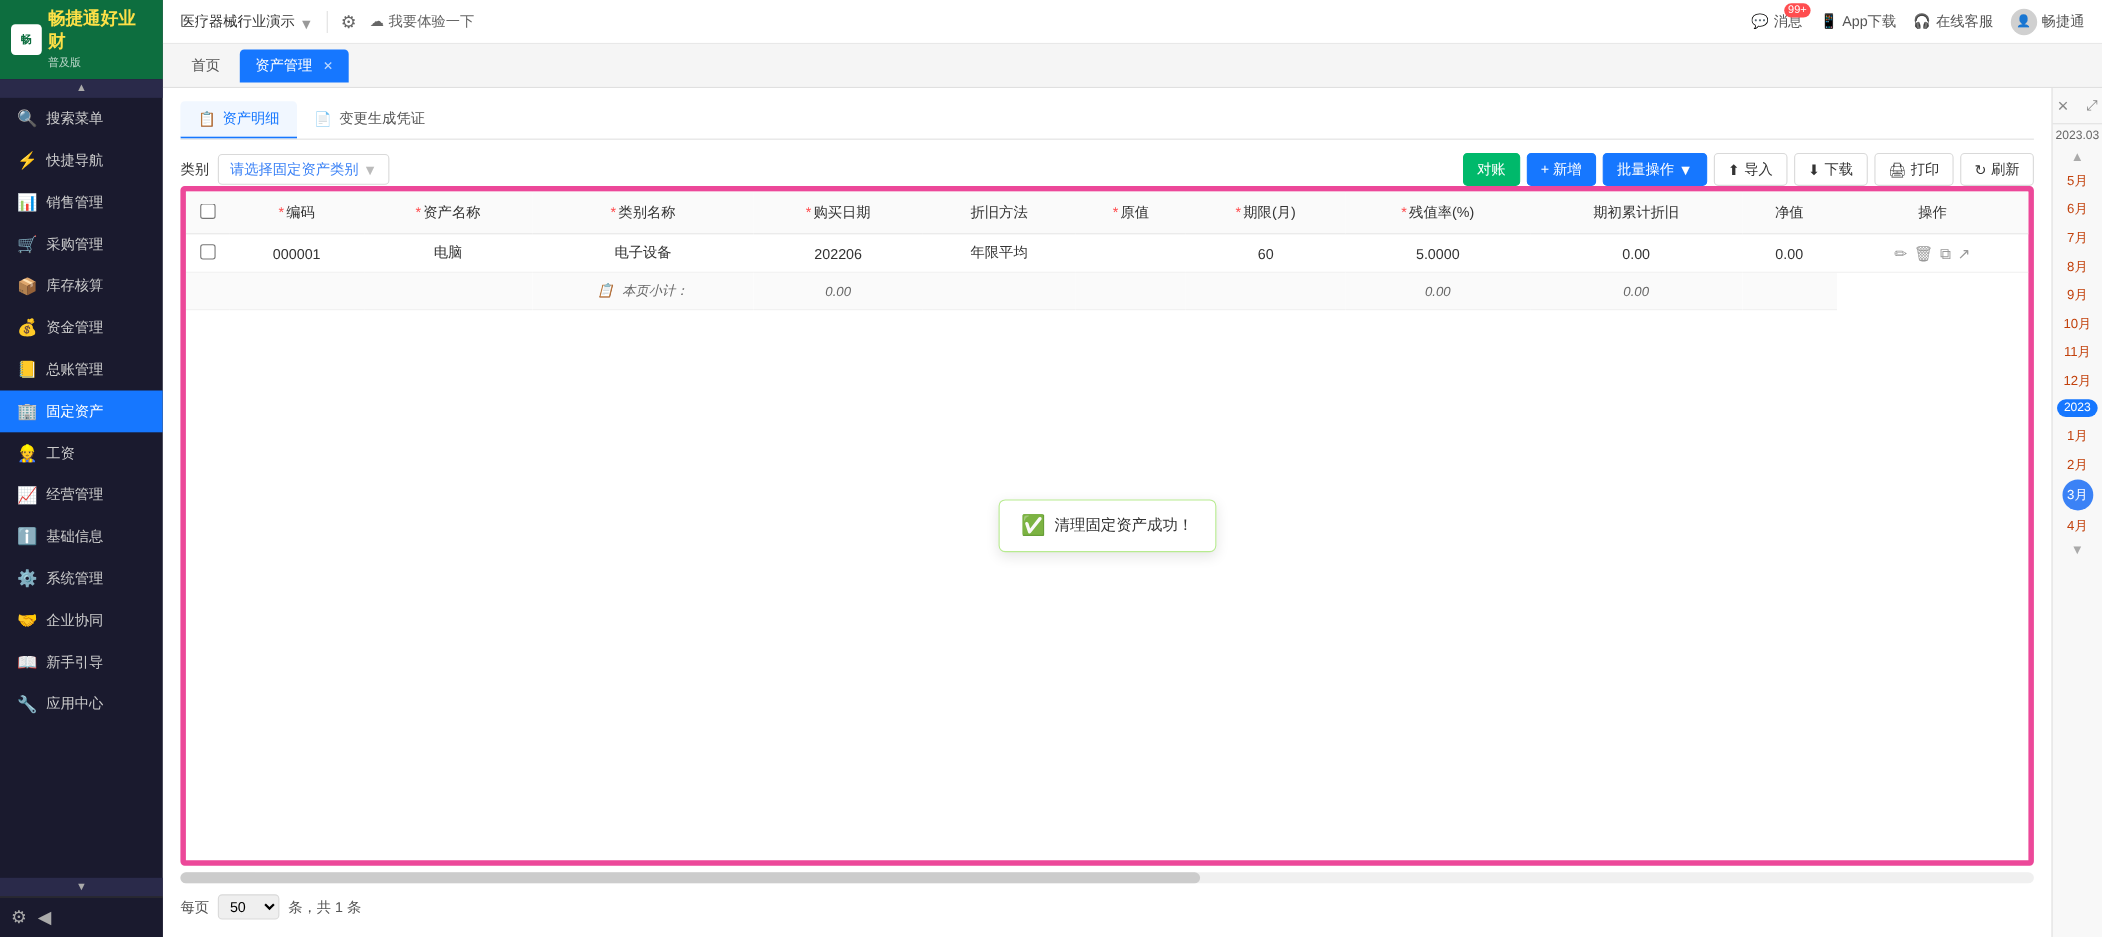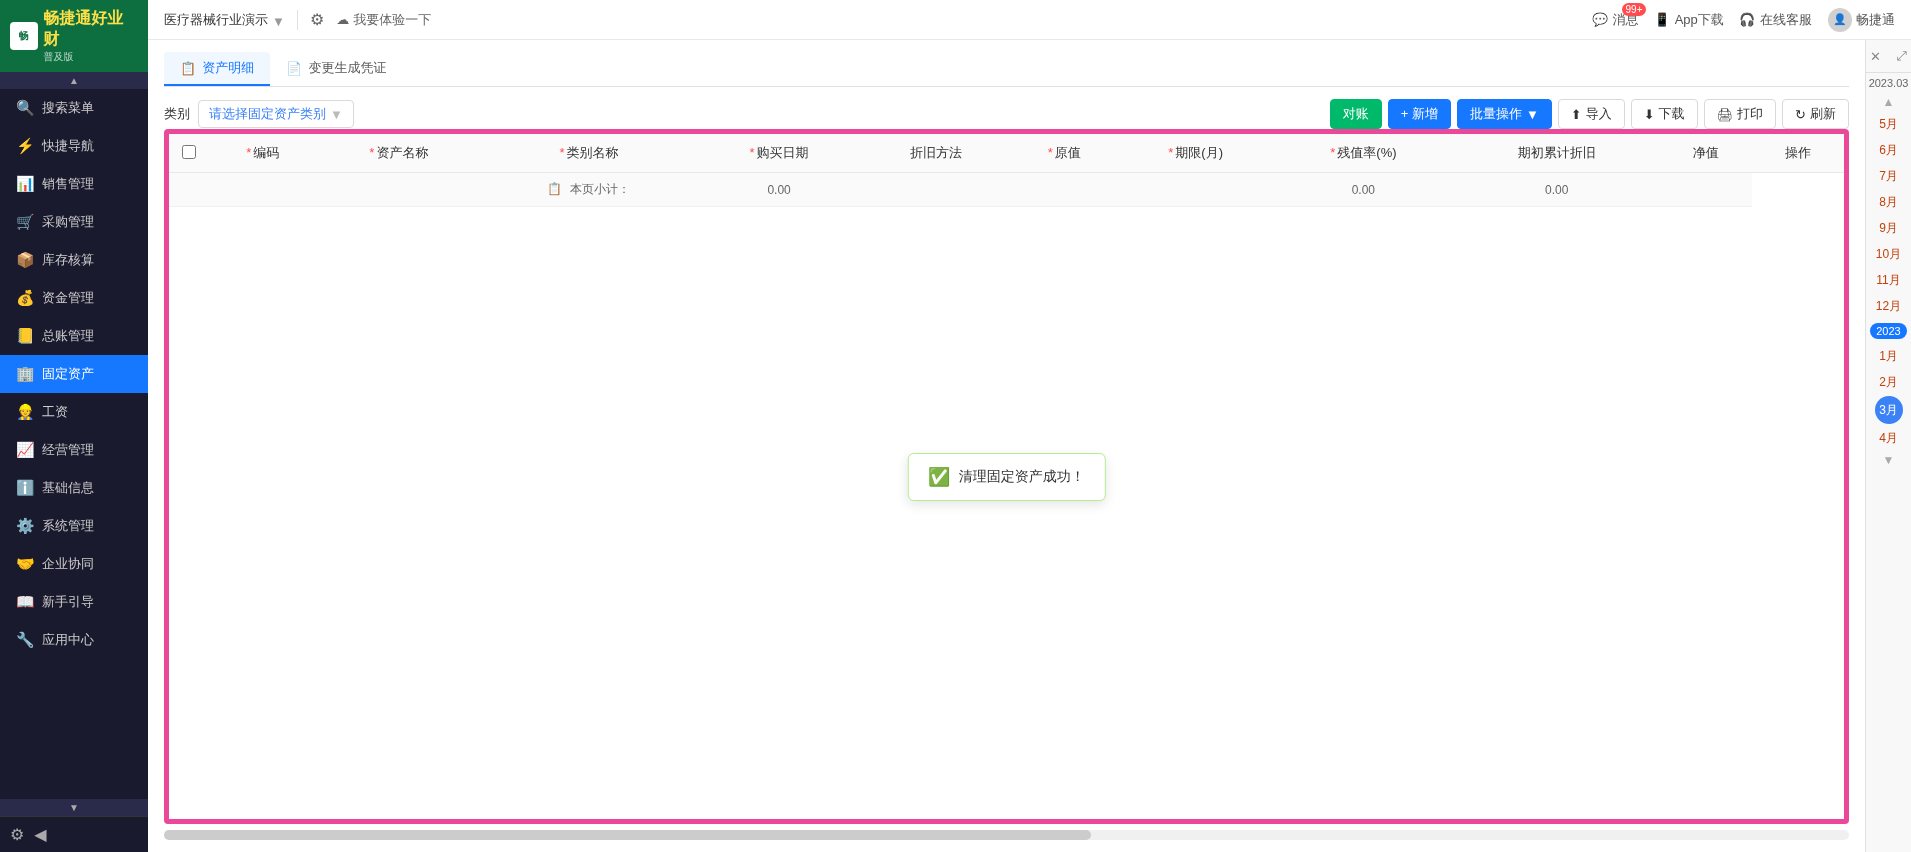--- a/index.html
+++ b/index.html
@@ -494,20 +494,29 @@
         <span>🎧</span>
         <span>在线客服</span>
       </div>
       <div class="topbar-right-item">
         <div class="avatar">👤</div>
         <span>畅捷通</span>
       </div>
     </div>
   </div>
 
+  <div class="tabbar">
+    <div class="tab">
+      <span>首页</span>
+    </div>
+    <div class="tab active">
+      <span>资产管理</span>
+      <span class="tab-close">✕</span>
+    </div>
+  </div>
 
   <div class="content">
     <div class="content-main">
 
       <div class="subtabs">
         <div class="subtab active">
           <span>📋</span>
           <span>资产明细</span>
         </div>
         <div class="subtab">
@@ -568,22 +577,45 @@
               <th>折旧方法</th>
               <th><span class="required">*</span>原值</th>
               <th><span class="required">*</span>期限(月)</th>
               <th><span class="required">*</span>残值率(%)</th>
               <th>期初累计折旧</th>
               <th>净值</th>
               <th>操作</th>
             </tr>
           </thead>
           <tbody>
-
-            <tr style="position:relative;" class="subtotal-row">
+            <tr class="table-row">
+              <td class="checkbox-cell">
+                <input type="checkbox" class="checkbox" style="">
+              </td>
+              <td>000001</td>
+              <td>电脑</td>
+              <td>电子设备</td>
+              <td>202206</td>
+              <td>年限平均</td>
+              <td></td>
+              <td>60</td>
+              <td>5.0000</td>
+              <td>0.00</td>
+              <td>0.00</td>
+              <td>
+                <div class="row-actions">
+                  <span class="row-action-btn">✏</span>
+                  <span class="row-action-btn">🗑</span>
+                  <span class="row-action-btn">⧉</span>
+                  <span class="row-action-btn">↗</span>
+                </div>
+              </td>
+            </tr>
+
+            <tr style="position:relative;font-style:italic;" class="subtotal-row">
               <td></td>
               <td></td>
               <td></td>
               <td colspan="1">
                 <span style="color:#1677ff; margin-right:4px;">📋</span>
                 <span>本页小计：</span>
               </td>
               <td>0.00</td>
               <td></td>
               <td></td>
@@ -598,20 +630,30 @@
         <div class="toast">
           <span class="toast-icon">✅</span>
           <span>清理固定资产成功！</span>
         </div>
       </div>
 
       <div class="scrollbar-track">
         <div class="scrollbar-thumb"></div>
       </div>
 
+      <div class="pagination">
+        <span>每页</span>
+        <select class="per-page-select">
+          <option value="50" selected="">50</option>
+          <option value="10">10</option>
+          <option value="20">20</option>
+          <option value="100">100</option>
+        </select>
+        <span>条，共 1 条</span>
+      </div>
     </div>
 
     <div class="right-panel">
       <div class="right-panel-header">
         <span class="right-panel-icon">✕</span>
         <span class="right-panel-icon">⤢</span>
       </div>
       <div class="year-header">2023.03</div>
       <span class="month-scroll-btn">▲</span>
       <div class="month-item">5月</div>

